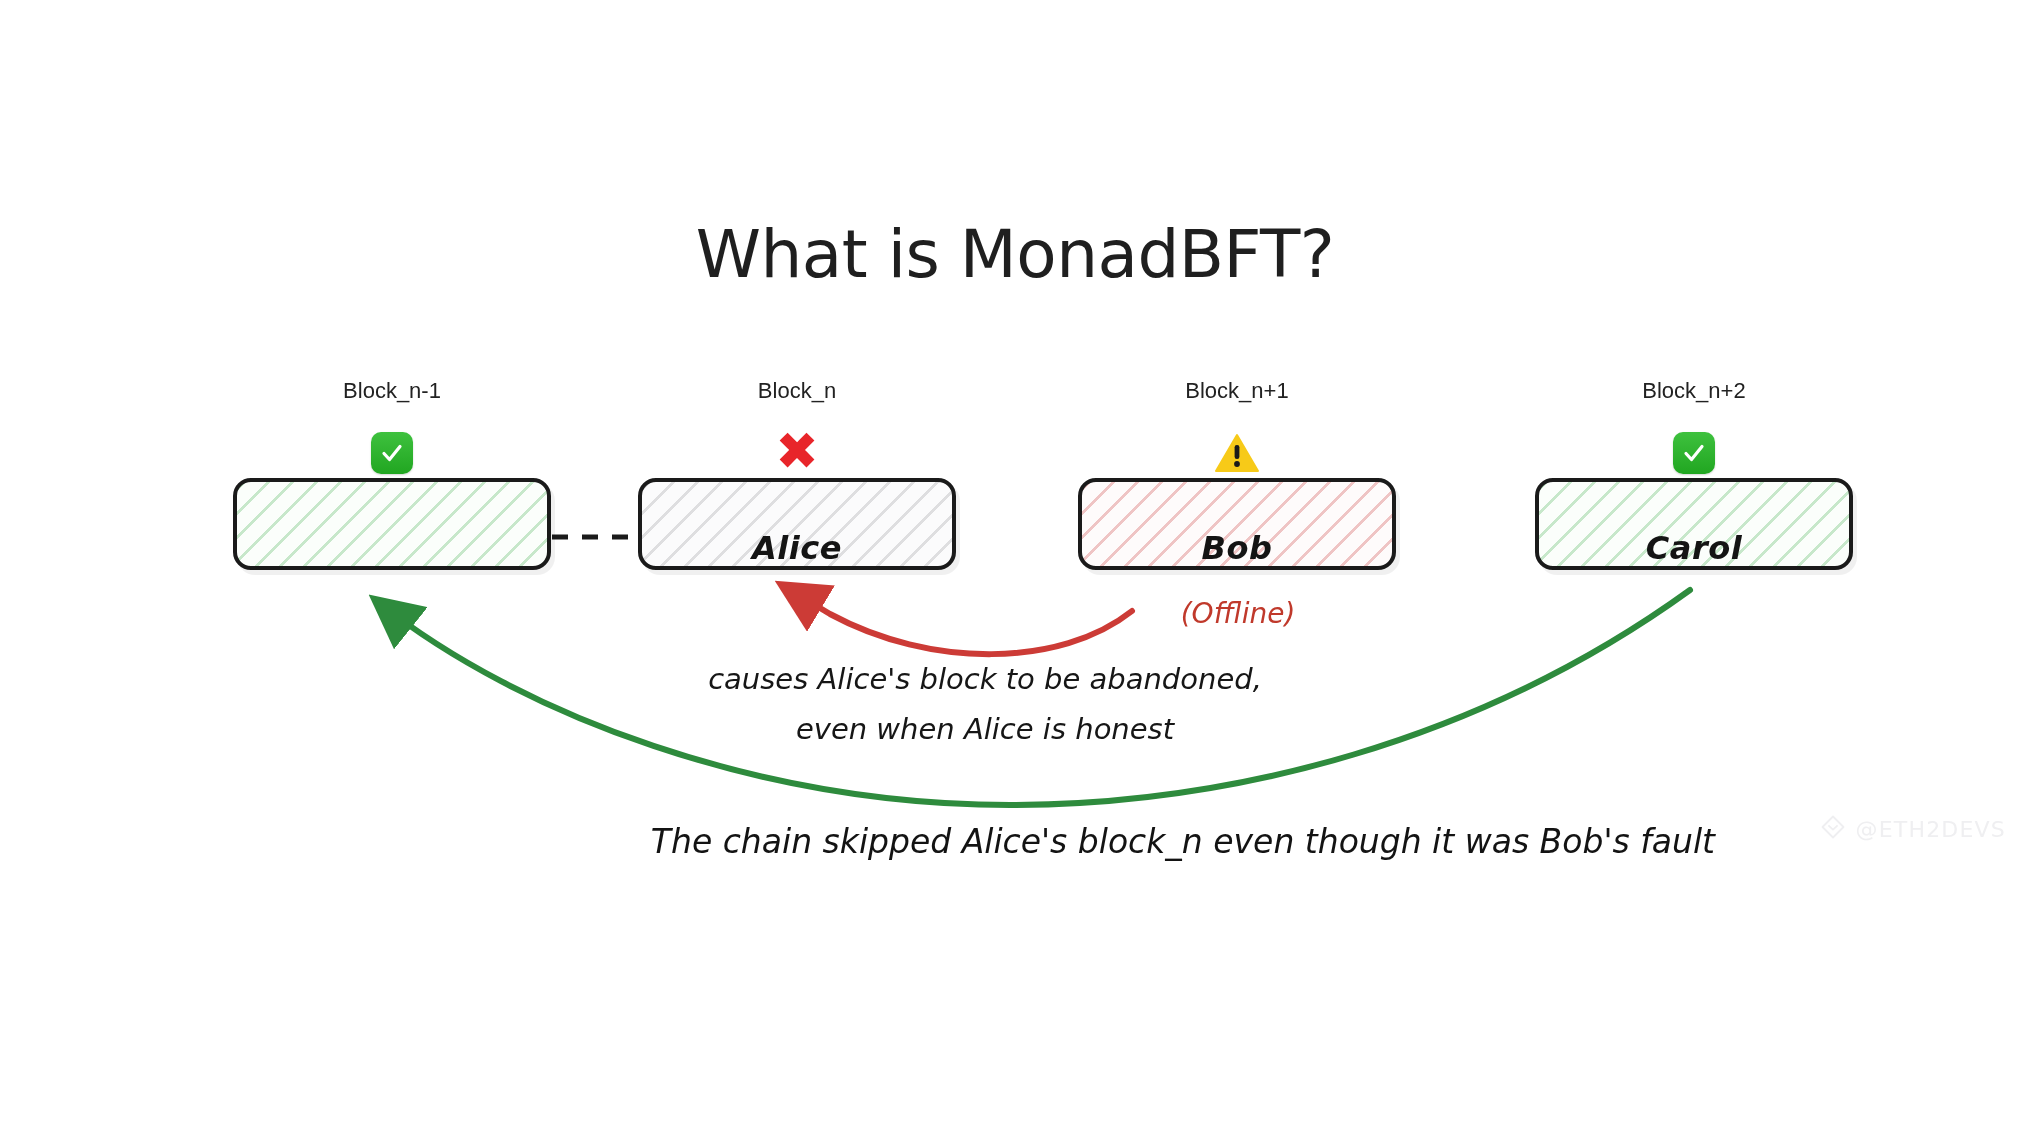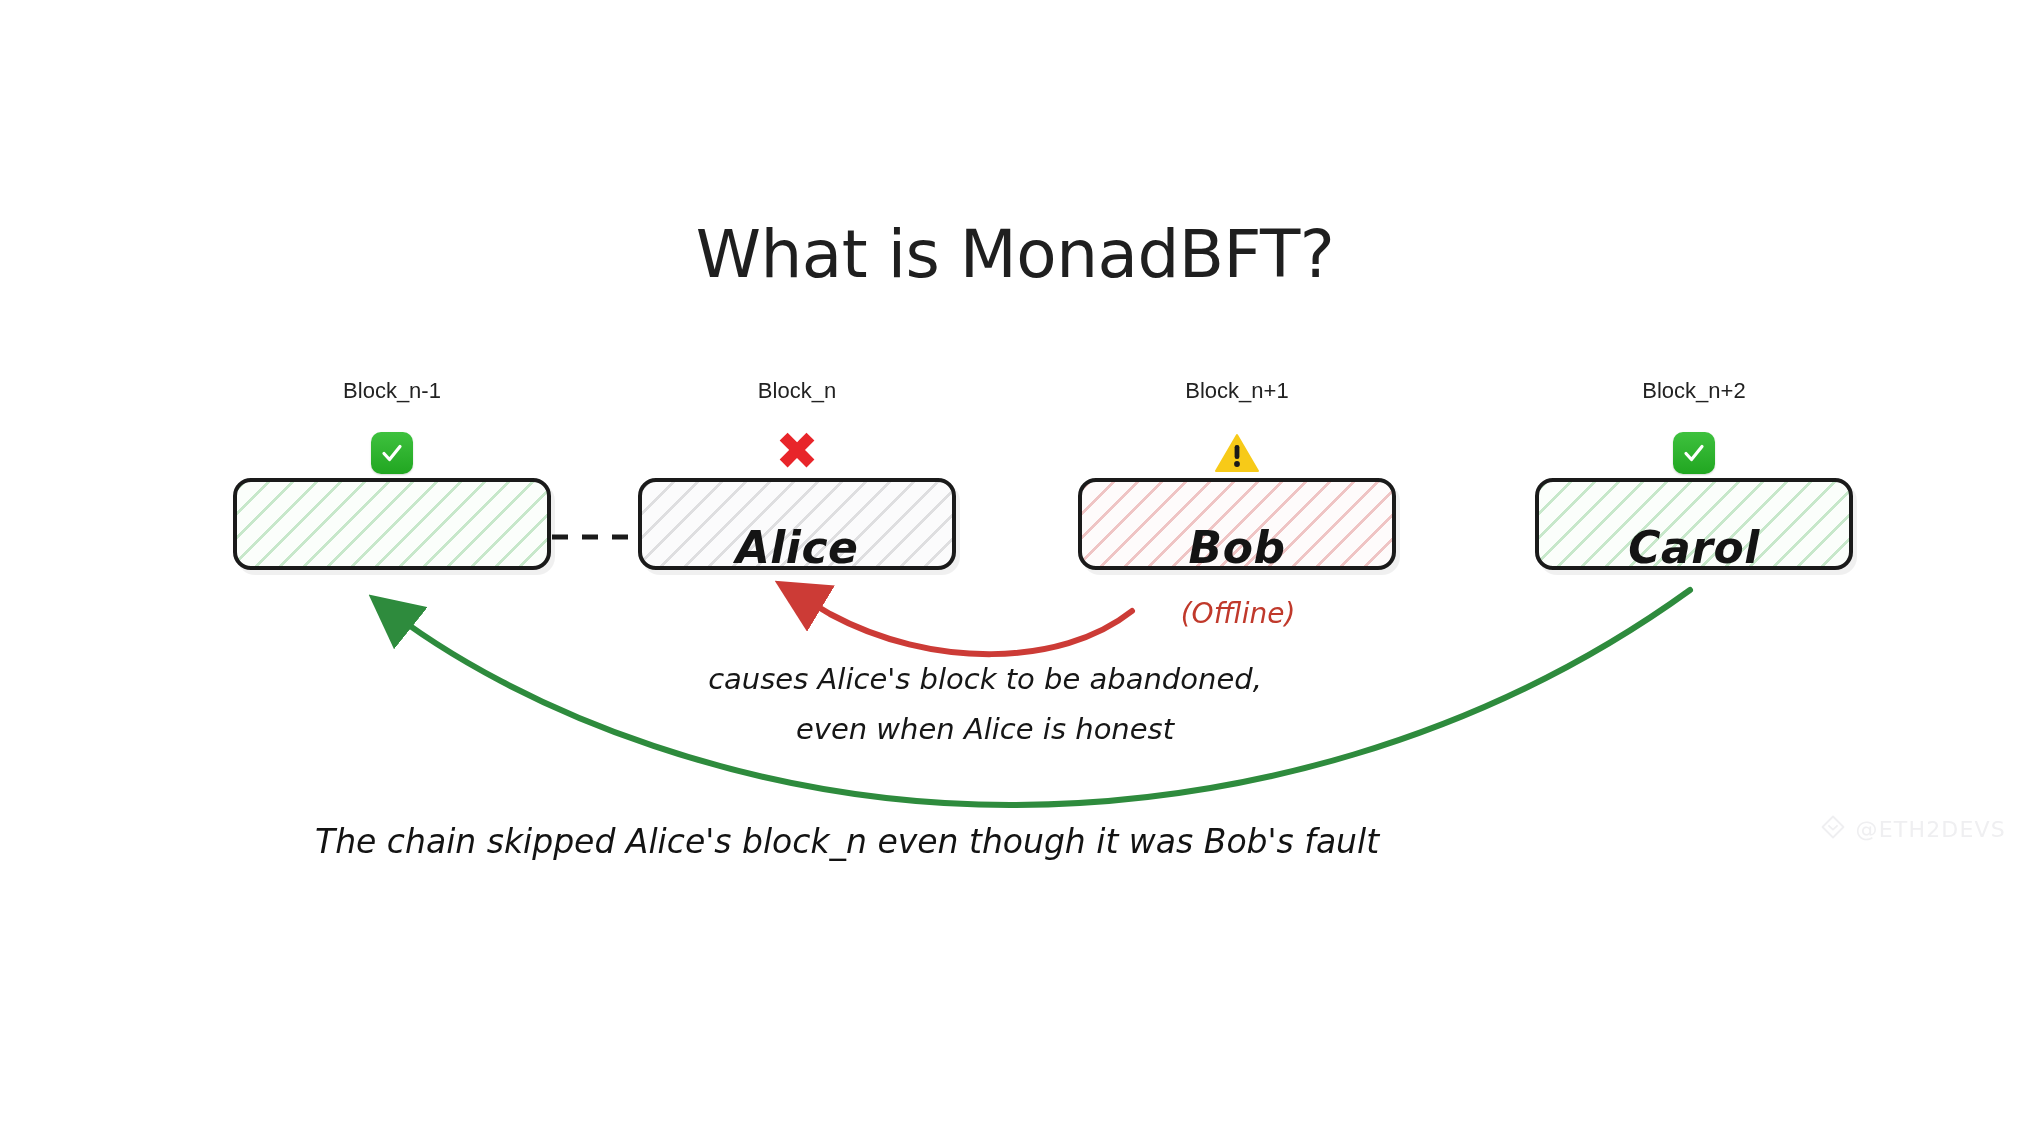--- a/index.html
+++ b/index.html
@@ -76,21 +76,21 @@
     justify-content: center;
     background-color: #fdfdfd;
     box-shadow: 4px 5px 0 rgba(0,0,0,0.06);
   }
   .block-name {
     position: relative;
     z-index: 2;
     font-family: "DejaVu Sans", sans-serif;
     font-style: italic;
     font-weight: 700;
-    font-size: 44px;
+    font-size: 32px;
     color: #141414;
     letter-spacing: 0.5px;
     line-height: 1;
     margin-top: 48px;
   }
 
   
   .hatch-green {
     background-image: repeating-linear-gradient(
       -45deg,
@@ -179,21 +179,21 @@
   #mid-caption .line {
     display: block;
     white-space: nowrap;
     margin-top: 13px;
   }
   #bottom-caption {
     position: absolute;
     left: 315px;
     top: 822px;
     width: 1400px;
-    text-align: left;
+    text-align: right;
     font-size: 33px;
     line-height: 1.2;
     color: #131313;
     white-space: nowrap;
   }
 
   
   #watermark {
     position: absolute;
     right: 24px;

